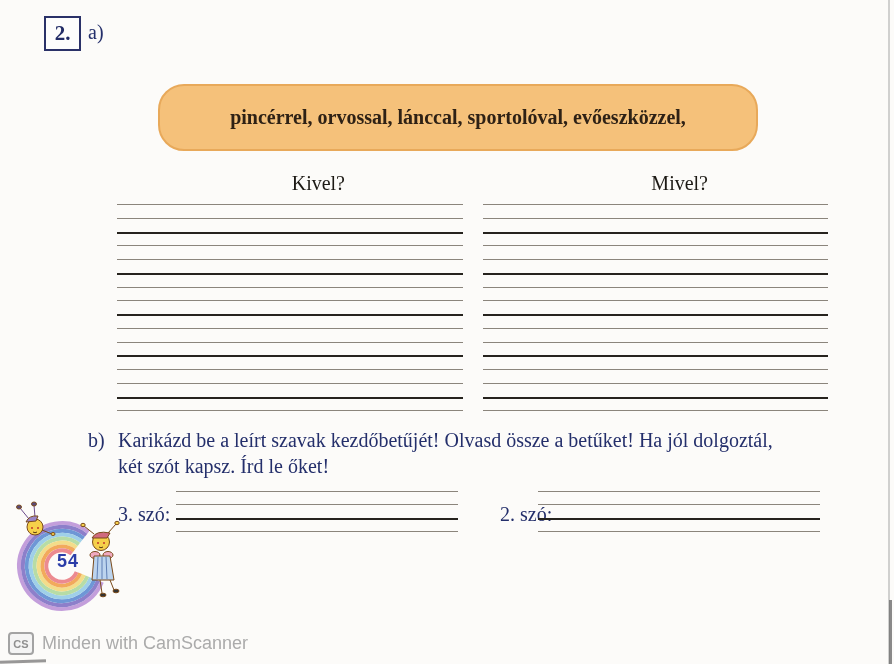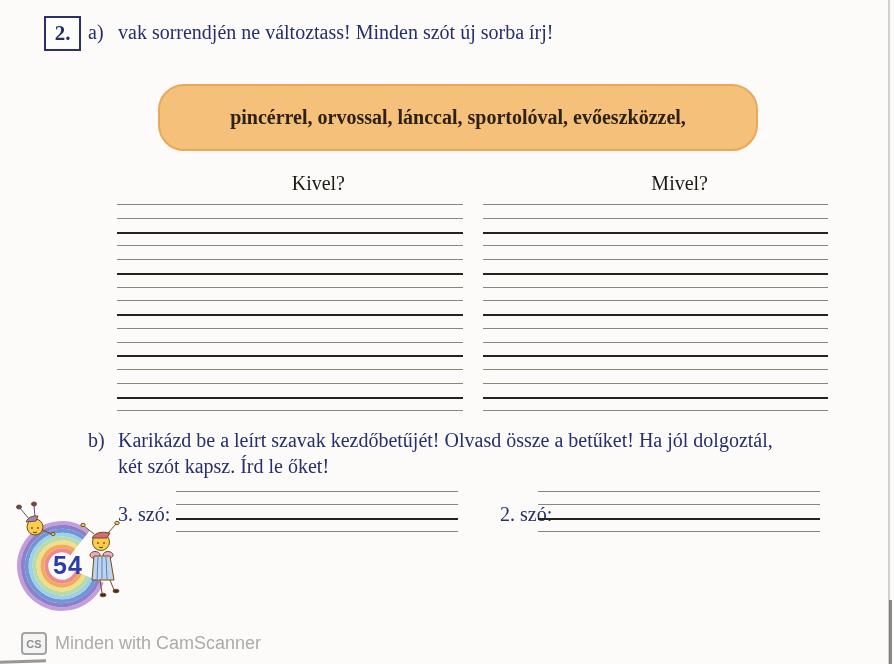--- a/index.html
+++ b/index.html
@@ -55,49 +55,48 @@
   .label-2{left:500px;}
   .answer-lines{top:491px;width:282px;}
   .answer-lines.one{left:176px;}
   .answer-lines.two{left:538px;}
 
   
   .mascot{left:4px;top:500px;width:134px;height:122px;}
   .page-num{
     left:50px;top:551px;width:36px;text-align:center;
     font-family:"Liberation Sans","DejaVu Sans",sans-serif;
-    font-size:25px;font-weight:bold;color:#2b3da8;letter-spacing:1px;
+    font-size:18px;font-weight:bold;color:#2b3da8;letter-spacing:1px;
   }
 
   
   .scan-footer{left:8px;top:632px;display:flex;align-items:center;
     font-family:"Liberation Sans","DejaVu Sans",sans-serif;}
   .cs-badge{
     width:22px;height:19px;border:2px solid #a3a3a3;border-radius:4px;
     color:#8f8f8f;font-size:11px;font-weight:bold;
-    display:flex;align-items:center;justify-content:center;background:#f4f4f4;margin-left:13px;
+    display:flex;align-items:center;justify-content:center;background:#f4f4f4;
   }
   .scan-text{margin-left:8px;font-size:18px;color:#ababab;}
 
   
   .edge-right{left:888px;top:0;width:2px;height:664px;background:#bdbdbd;opacity:.7;}
   .edge-right-dark{left:889px;top:600px;width:3px;height:64px;background:#6d6d6d;opacity:.8;}
   .edge-bottom{left:0;top:660px;width:46px;height:3px;background:#555;opacity:.6;transform:rotate(-2deg);}
 </style>
 </head>
 <body>
 
 <div class="abs ex-num">
   <span>2.</span>
 </div>
 
 <div class="abs para para-a">
   <div class="marker">a)</div>
   <div class="ptext">
-    <div>vak sorrendjén ne változtass! Minden szót új sorba írj!</div>
   </div>
 </div>
 
 <div class="abs word-box">
   <div>pincérrel, orvossal, lánccal, sportolóval, evőeszközzel,</div>
 </div>
 
 <div class="abs col-header left">Kivel?</div>
 <div class="abs col-header right">Mivel?</div>
 

